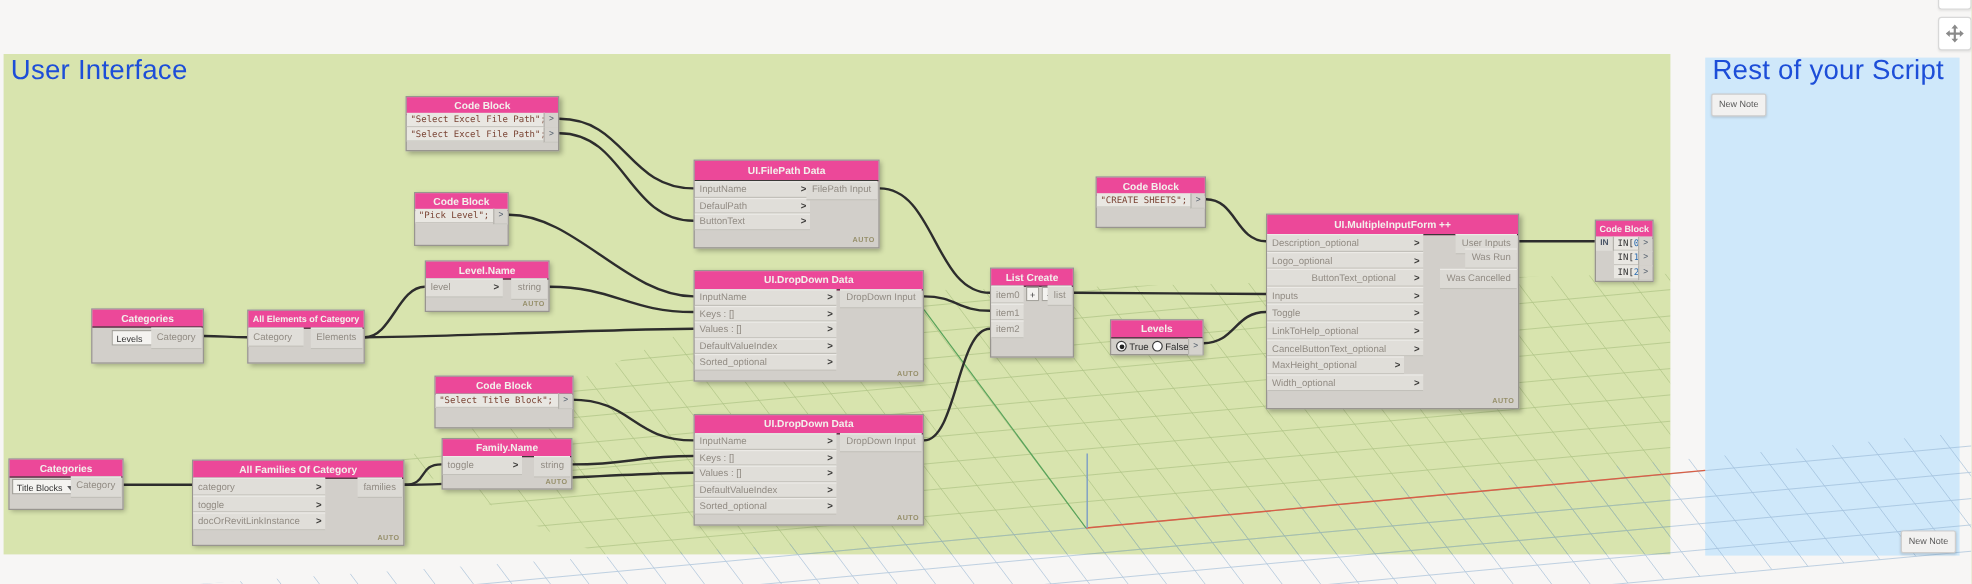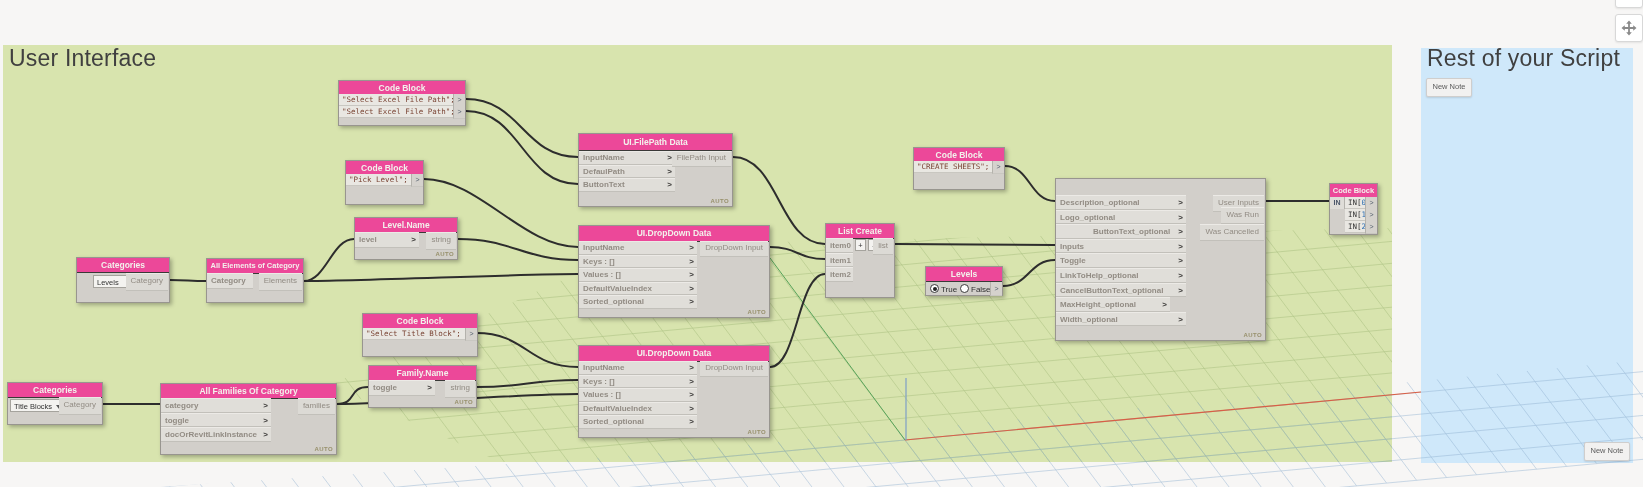--- a/index.html
+++ b/index.html
@@ -1,30 +1,30 @@
 <!DOCTYPE html>
 <html><head>
 <meta charset="utf-8">
 <style>
   html,body{margin:0;padding:0;}
   body{width:1643px;height:487px;position:relative;overflow:hidden;
        background:#f7f6f5;font-family:"Liberation Sans",sans-serif;}
   
   .group{position:absolute;}
-  .group-title{position:absolute;left:6px;top:0px;font-size:23px;color:#404040;letter-spacing:0.2px;}
+  .group-title{position:absolute;left:6px;top:0px;font-size:23px;color:#1d4ed8;letter-spacing:0.2px;}
   
   .node{position:absolute;background:#d2cfca;border:1px solid #98958f;
         box-shadow:2px 2px 4px rgba(0,0,0,.28);box-sizing:border-box;font-size:8px;}
   .nhead{position:absolute;left:0;right:0;top:0;height:14px;background:#ec4899;
          border-bottom:1px solid #3a3937;color:#f3f1ec;font-weight:bold;font-size:8.5px;
          text-align:center;line-height:14px;white-space:nowrap;overflow:hidden;}
   .irow{position:absolute;left:0;background:#e0ded9;border-top:1px solid #eceae6;
         border-bottom:1px solid #c2c0ba;color:#928c84;line-height:12px;
         padding-left:4px;box-sizing:border-box;white-space:nowrap;}
-  .irow .plabel{display:inline-block;vertical-align:top;font-weight:bold;}
+  .irow .plabel{display:inline-block;vertical-align:top;}
   .ichev{position:absolute;right:3px;top:0;color:#3c3b39;font-weight:bold;}
   .ichev::after{content:">";}
   .orow{position:absolute;right:1px;background:#dcdad5;border-top:1px solid #eceae6;
         border-bottom:1px solid #c2c0ba;color:#928c84;padding:0 5px;line-height:12px;white-space:nowrap;}
   .auto{position:absolute;right:3px;bottom:2px;font-size:6px;font-weight:bold;
         color:#97906b;letter-spacing:.4px;}
   
   .code-line{position:absolute;left:0;background:#e9e7e2;border-bottom:1px solid #c9c7c1;
              font-family:"DejaVu Sans Mono",monospace;font-size:7.5px;color:#7a4434;
              line-height:12px;padding-left:3px;box-sizing:border-box;white-space:nowrap;overflow:hidden;}
@@ -432,20 +432,21 @@
   <div class="codeout" style="top:15px;height:13px;right:0;line-height:13px;"></div>
 </div>
 
 <div class="node" style="left:913px;top:147px;width:92px;height:43px;">
   <div class="nhead">Code Block</div>
   <div class="code-line" style="top:13px;height:12px;right:11px;">"CREATE SHEETS";</div>
   <div class="codeout" style="top:13px;height:12px;right:0;"></div>
 </div>
 
 <div class="node" style="left:1055px;top:178px;width:211px;height:163px;">
+  <div class="nhead" style="height:16px;line-height:16px;">UI.MultipleInputForm ++</div>
   <div class="irow" style="top:16px;height:14.6px;width:130px;line-height:13px;">
     <span class="plabel">Description_optional</span><span class="ichev" style="line-height:13px;"></span>
   </div>
   <div class="irow" style="top:30.6px;height:14.6px;width:130px;line-height:13px;">
     <span class="plabel">Logo_optional</span><span class="ichev" style="line-height:13px;"></span>
   </div>
   <div class="irow" style="top:45.2px;height:14.6px;width:130px;line-height:13px;padding-left:37px;">
     <span class="plabel">ButtonText_optional</span><span class="ichev" style="line-height:13px;"></span>
   </div>
   <div class="irow" style="top:59.8px;height:14.6px;width:130px;line-height:13px;">

